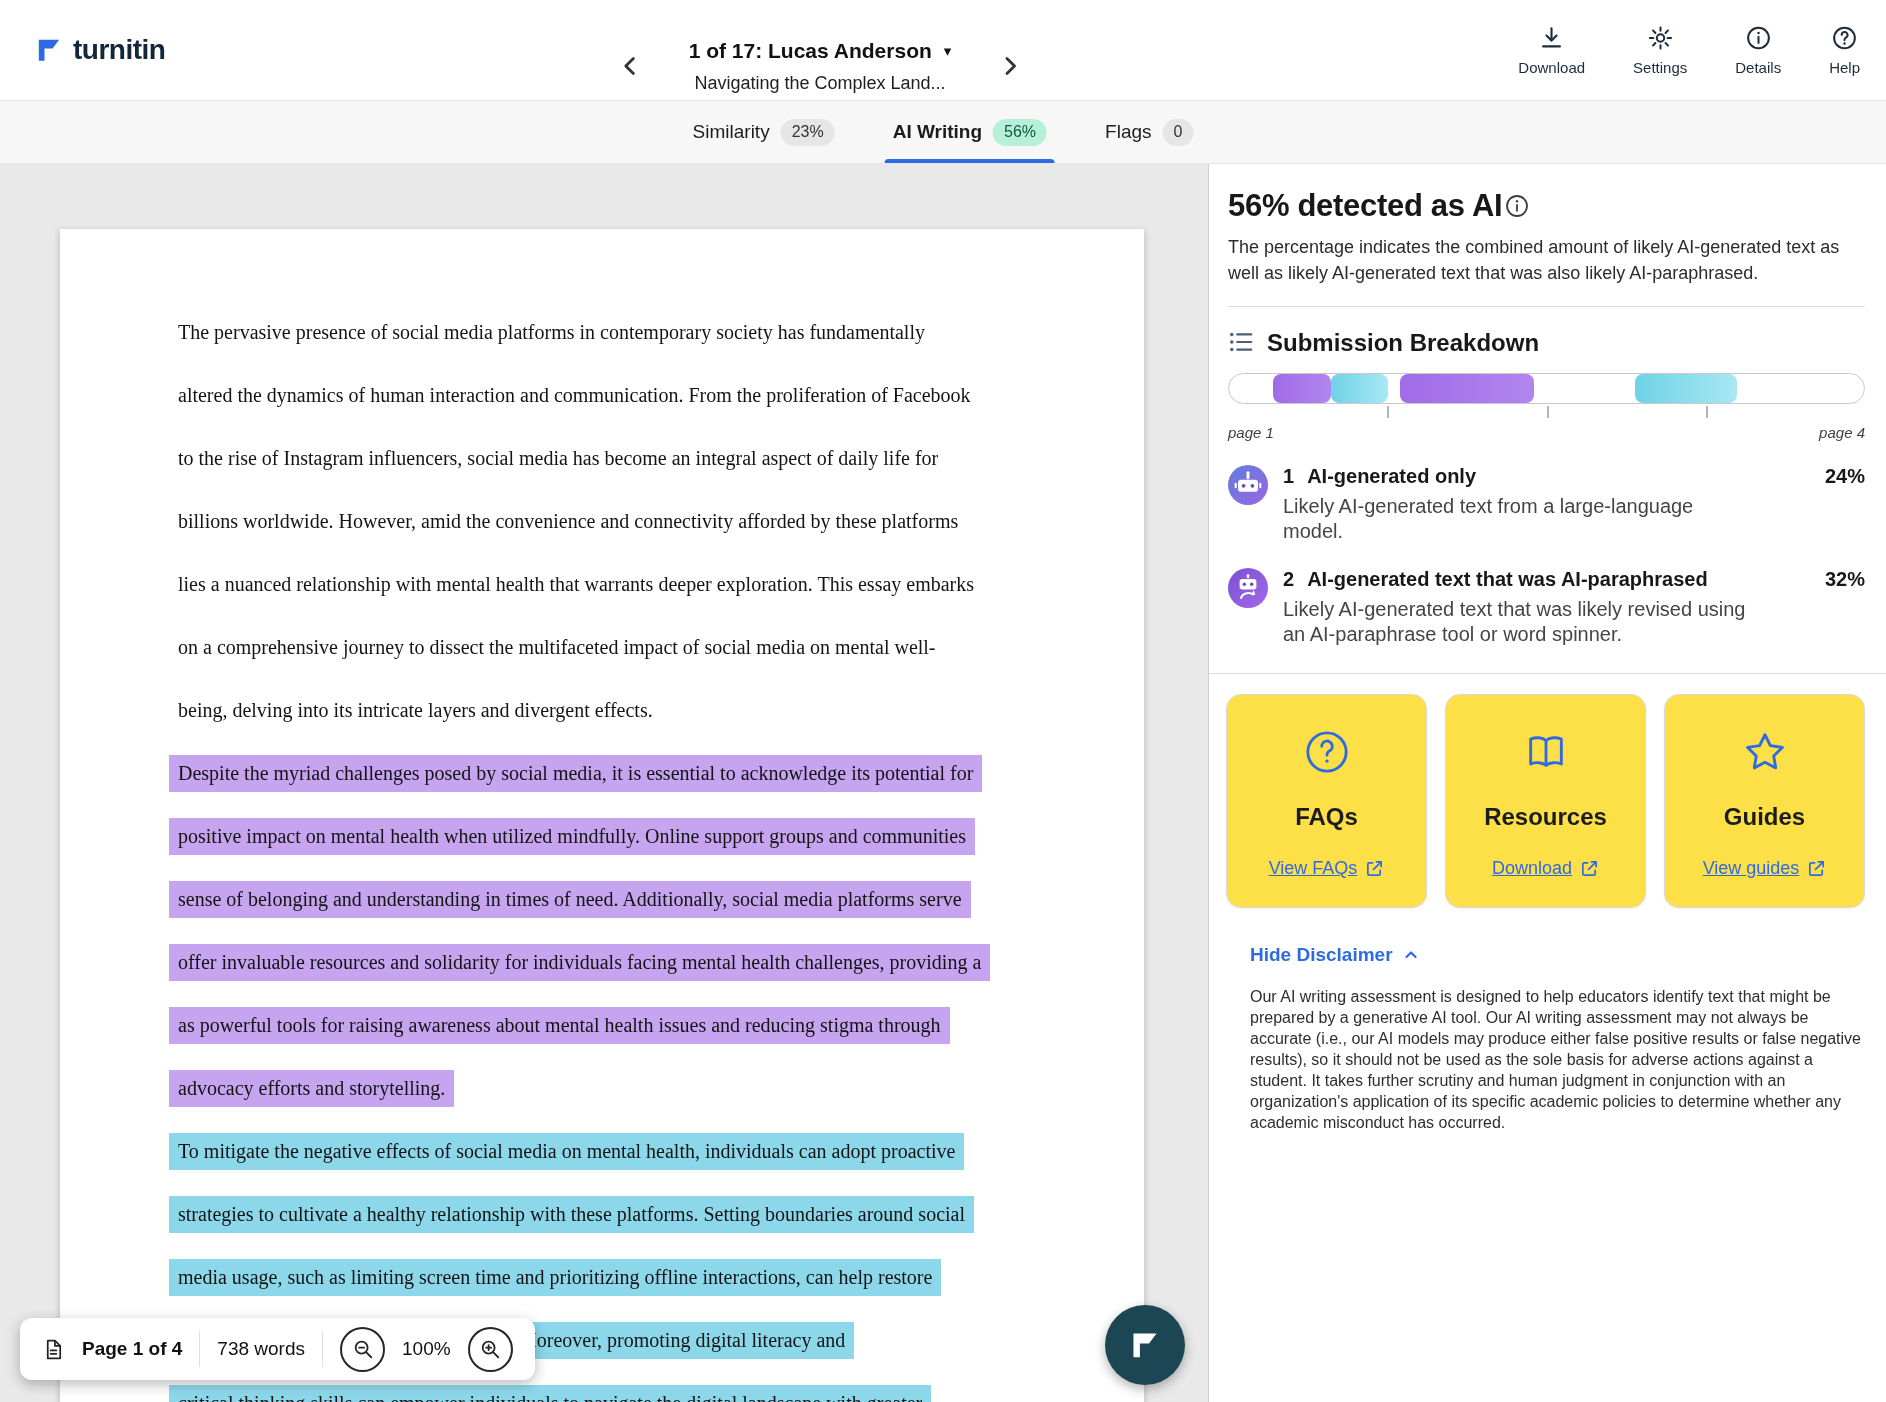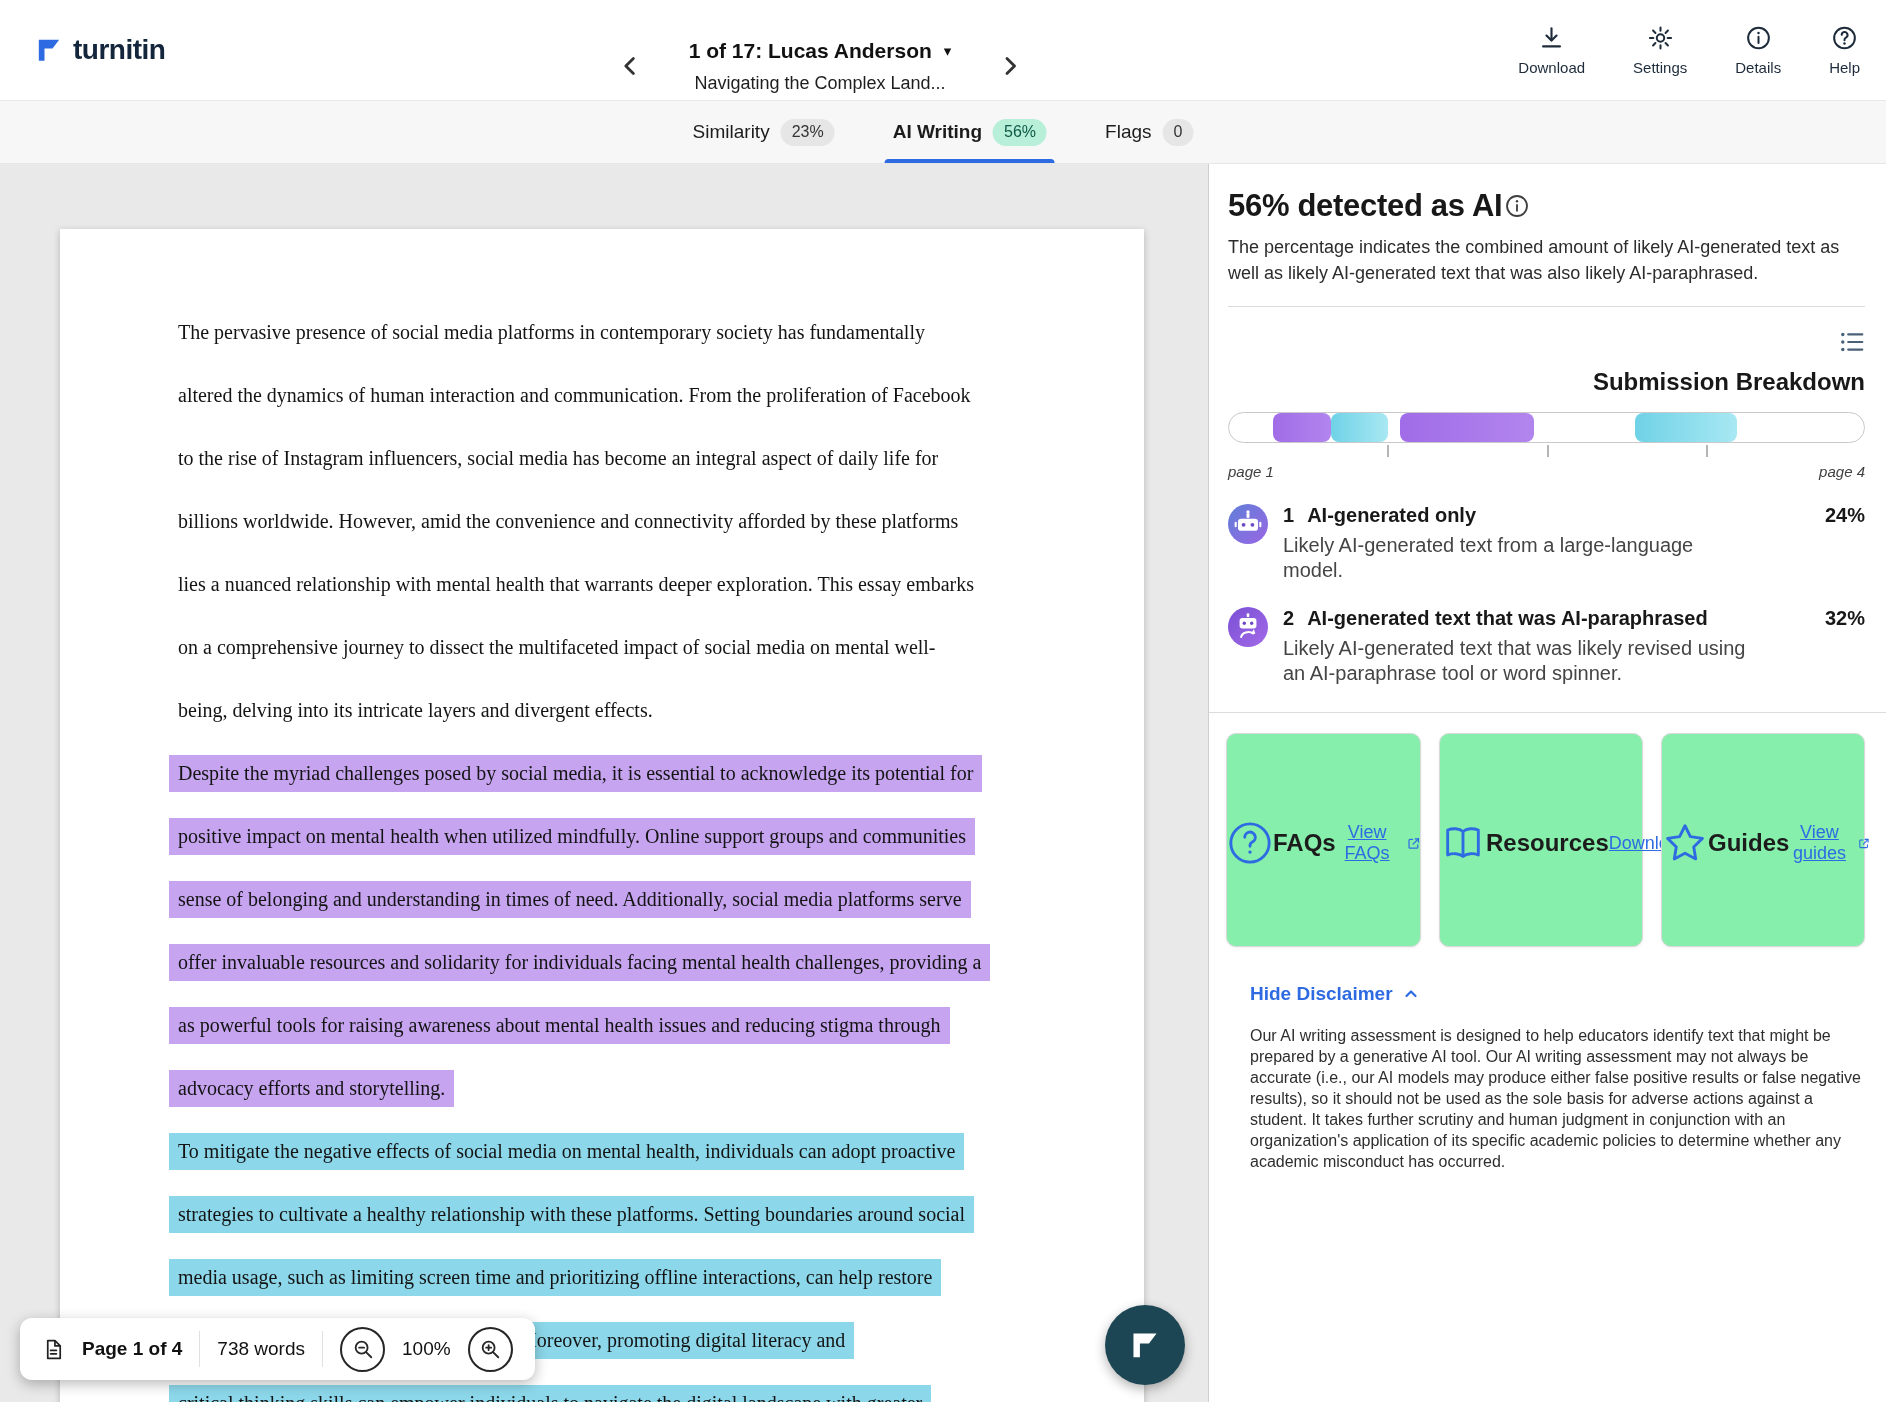--- a/index.html
+++ b/index.html
@@ -57,41 +57,41 @@
 
   
   .panel { flex: 1; background: #fff; border-left: 1px solid #cfcfcf; overflow: hidden; }
   .panel-top { padding: 24px 21px 0 19px; }
   .headline-row { display: flex; align-items: center; gap: 2px; }
   .headline { font-size: 31px; font-weight: 700; color: #181818; letter-spacing: -0.3px; }
   .info-btn { background: none; border: none; cursor: pointer; color: #3f3f3f; display: flex; }
   .info-btn svg { width: 26px; height: 26px; }
   .panel-desc { margin-top: 10px; font-size: 18px; line-height: 26px; color: #2c2c2c; max-width: 650px; }
   .divider { border: none; border-top: 1px solid #dcdcdc; margin-top: 20px; }
-  .bd-title-row { margin-top: 22px; display: flex; align-items: flex-end; gap: 13px; flex-direction: column; }
+  .bd-title-row { margin-top: 22px; display: flex; align-items: flex-start; gap: 13px; }
   .bd-title-row svg { width: 26px; height: 26px; color: #4a6076; }
   .bd-title { font-size: 24px; font-weight: 700; color: #181818; }
   .bar-track { margin-top: 16px; position: relative; height: 31px; border: 1px solid #c9c9c9; border-radius: 16px; background: #fff; overflow: hidden; }
   .bar-seg { position: absolute; top: 0; bottom: 0; border-radius: 8px; }
   .seg-purple { background: linear-gradient(90deg, #a06ce7, #b285ee); }
   .seg-cyan { background: linear-gradient(90deg, #6fd2e6, #a8e8f3); }
   .ticks-row { position: relative; height: 14px; margin-top: 2px; }
   .bar-tick { position: absolute; top: 0; width: 2px; height: 12px; background: #b5b5b5; }
   .page-labels { display: flex; justify-content: space-between; margin-top: 4px; font-size: 15px; font-style: italic; color: #404040; }
   .bd-item { display: flex; gap: 15px; margin-top: 24px; }
   .bd-icon { width: 40px; height: 40px; flex: none; }
   .bd-icon svg { width: 40px; height: 40px; display: block; }
   .bd-body { flex: 1; position: relative; }
   .bd-head { display: flex; align-items: baseline; gap: 13px; font-size: 20px; padding-right: 80px; }
   .bd-num, .bd-name { font-weight: 700; color: #181818; }
   .bd-pct { position: absolute; right: 0; top: 0; font-size: 20px; font-weight: 700; color: #181818; }
   .bd-desc { margin-top: 6px; font-size: 20px; line-height: 25px; color: #454545; max-width: 470px; }
   .panel-hr { border: none; border-top: 1px solid #dcdcdc; margin-top: 26px; }
   .cards { display: flex; gap: 18px; padding: 20px 21px 0 17px; }
-  .card { width: 204px; height: 214px; border: 1px solid #d9d9d9; border-radius: 10px; background: #86efac; box-shadow: 0 1px 3px rgba(0,0,0,0.06); display: flex; flex-direction: row; align-items: center; justify-content: space-between; padding: 34px 0 28px; }
+  .card { width: 204px; height: 214px; border: 1px solid #d9d9d9; border-radius: 15px; background: #fde047; box-shadow: 0 1px 3px rgba(0,0,0,0.06); display: flex; flex-direction: column; align-items: center; justify-content: space-between; padding: 34px 0 28px; }
   .card-icon { color: var(--accent-blue, #2e6be2); }
   .card-icon svg { width: 46px; height: 46px; display: block; }
   .card-title { font-size: 24px; font-weight: 600; color: #1c1c1c; }
   .card-link { display: flex; align-items: center; gap: 8px; color: var(--accent-blue, #2e6be2); font-size: 18px; text-decoration: underline; cursor: pointer; background: none; border: none; }
   .card-link svg { width: 19px; height: 19px; }
   .disclaimer { margin: 36px 21px 0 41px; max-width: 622px; }
   .disc-toggle { display: flex; align-items: center; gap: 10px; background: none; border: none; cursor: pointer; color: var(--accent-blue, #2e6be2); font-size: 19px; font-weight: 700; }
   .disc-toggle svg { width: 16px; height: 16px; }
   .disc-text { margin-top: 20px; font-size: 16px; line-height: 21px; color: #2e2e2e; }
 </style>

